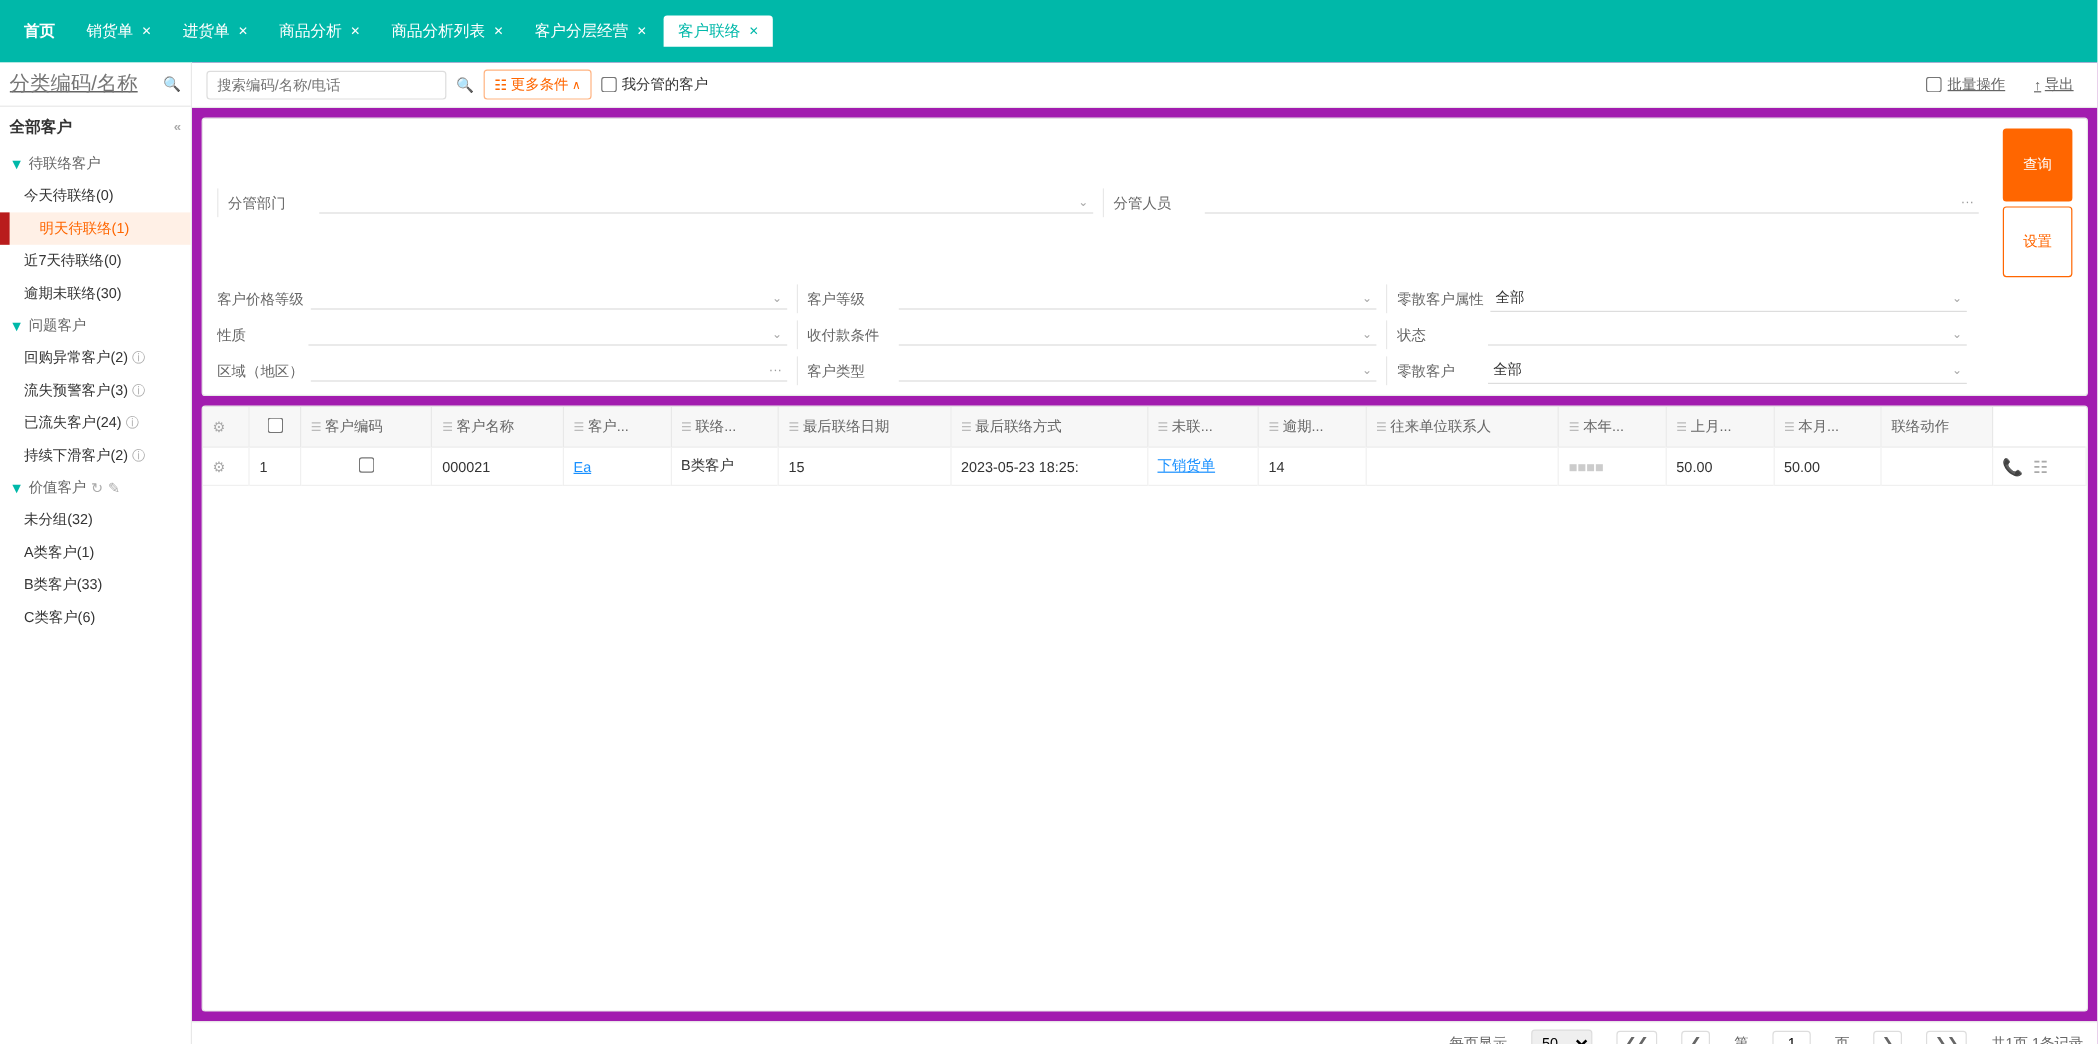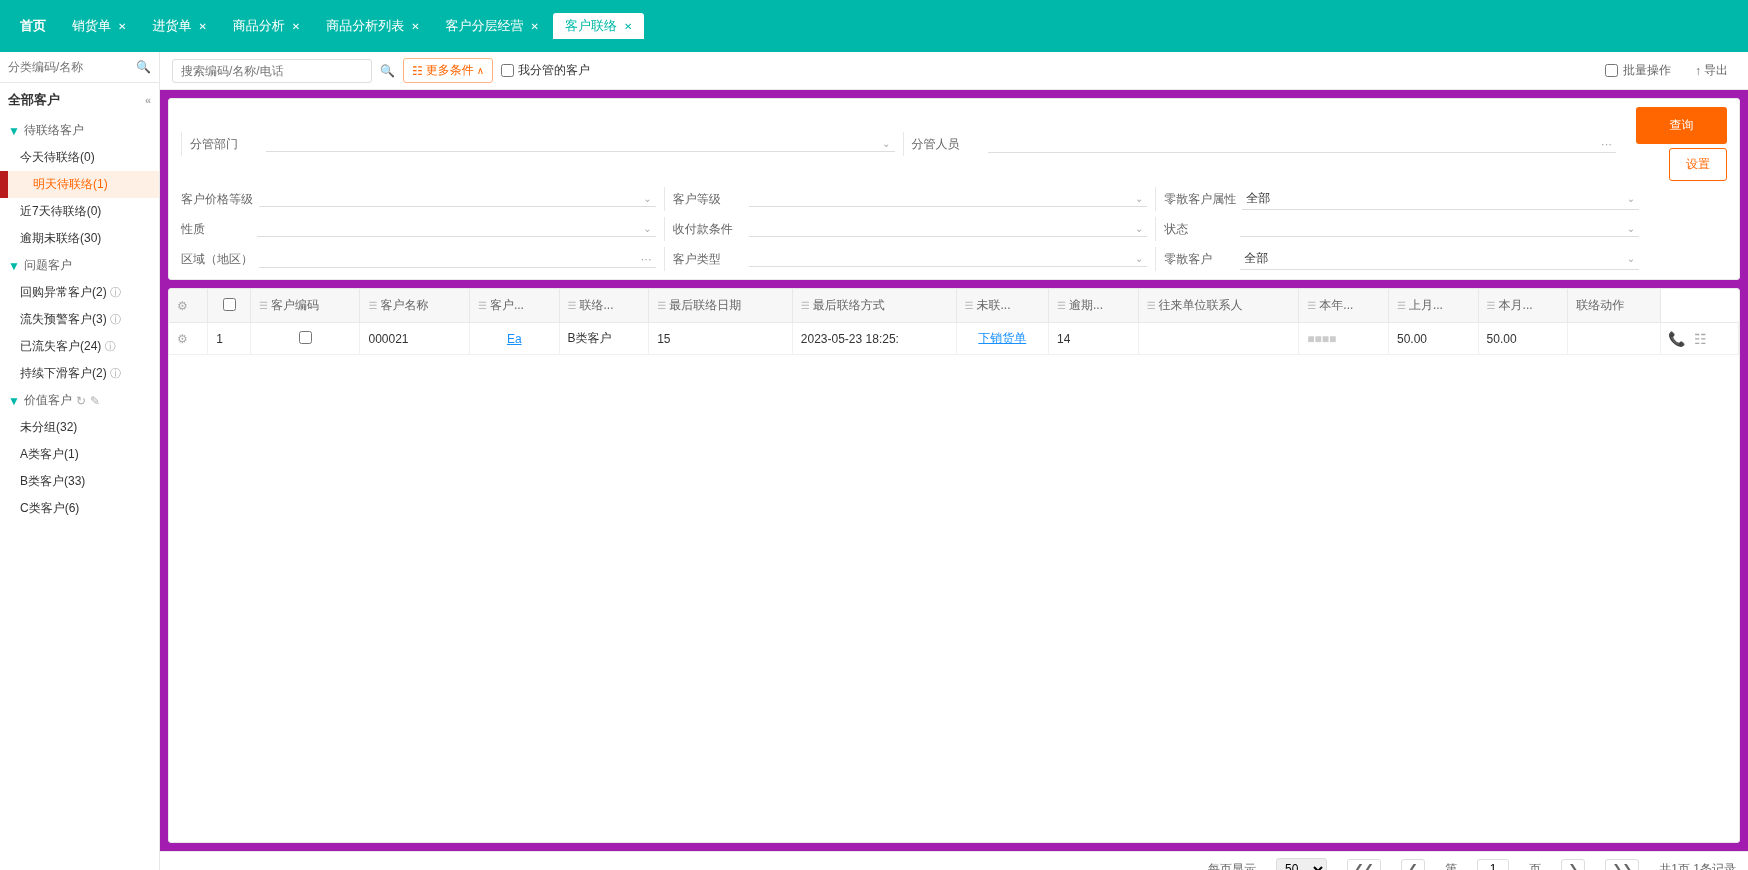--- a/index.html
+++ b/index.html
@@ -48,22 +48,23 @@
       display: flex;
       align-items: center;
       padding: 8px 8px;
       border-bottom: 1px solid #e8e8e8;
       gap: 4px;
     }
     .sidebar-search input {
       flex: 1;
       border: none;
       outline: none;
-      font-size: 12px;
+      font-size: 17px;
       color: #404040;
+      text-decoration: underline;
     }
     .sidebar-search .search-icon { color: #aaa; cursor: pointer; }
 
     .sidebar-all {
       display: flex;
       align-items: center;
       justify-content: space-between;
       padding: 8px 8px;
       font-weight: bold;
       font-size: 13px;
@@ -140,20 +141,21 @@
     }
     .spacer { flex: 1; }
     .action-btn {
       display: flex;
       align-items: center;
       gap: 3px;
       color: #666;
       cursor: pointer;
       font-size: 12px;
       padding: 3px 8px;
+      text-decoration: underline;
     }
 
     
     .adv-filters {
       background: #fff;
       border: 1px solid #e8e8e8;
       margin: 8px 8px 0 8px;
       border-radius: 3px;
       padding: 8px 12px;
     }
@@ -195,33 +197,32 @@
       cursor: pointer;
     }
     .filter-select .chevron { color: #aaa; font-size: 10px; }
     .filter-divider { width: 1px; background: #e8e8e8; height: 24px; }
     .filter-more { color: #999; font-size: 11px; cursor: pointer; }
     .btn-query {
       background: #ff6600;
       color: #fff;
       border: none;
       border-radius: 3px;
-      padding: 10px 16px;
+      padding: 22px 16px;
       cursor: pointer;
       font-size: 12px;
     }
     .btn-set {
       background: #fff;
       color: #ff6600;
       border: 1px solid #ff6600;
       border-radius: 3px;
-      padding: 7px 16px;
-      cursor: pointer;
-      font-size: 12px;
-      margin-left: 33px;
+      padding: 20px 16px;
+      cursor: pointer;
+      font-size: 12px;
     }
 
     
     .table-container {
       flex: 1;
       margin: 8px;
       background: #fff;
       border: 1px solid #e8e8e8;
       border-radius: 3px;
       overflow: auto;
@@ -246,21 +247,21 @@
     }
     thead th .col-icon { color: #bbb; font-size: 10px; margin-right: 3px; }
     tbody tr {
       border-bottom: 1px solid #f0f0f0;
     }
     tbody td {
       padding: 7px 8px;
       border-right: 1px solid #f0f0f0;
       white-space: nowrap;
     }
-    .link-text { color: #1890ff; cursor: pointer; text-decoration: underline; text-align: center; }
+    .link-text { color: #1890ff; cursor: pointer; text-decoration: underline; }
     .action-icons { display: flex; gap: 8px; align-items: center; }
     .action-icon { color: #aaa; cursor: pointer; font-size: 14px; }
 
     
     .table-footer {
       background: #fff;
       border-top: 1px solid #e8e8e8;
       padding: 6px 12px;
       display: flex;
       align-items: center;

